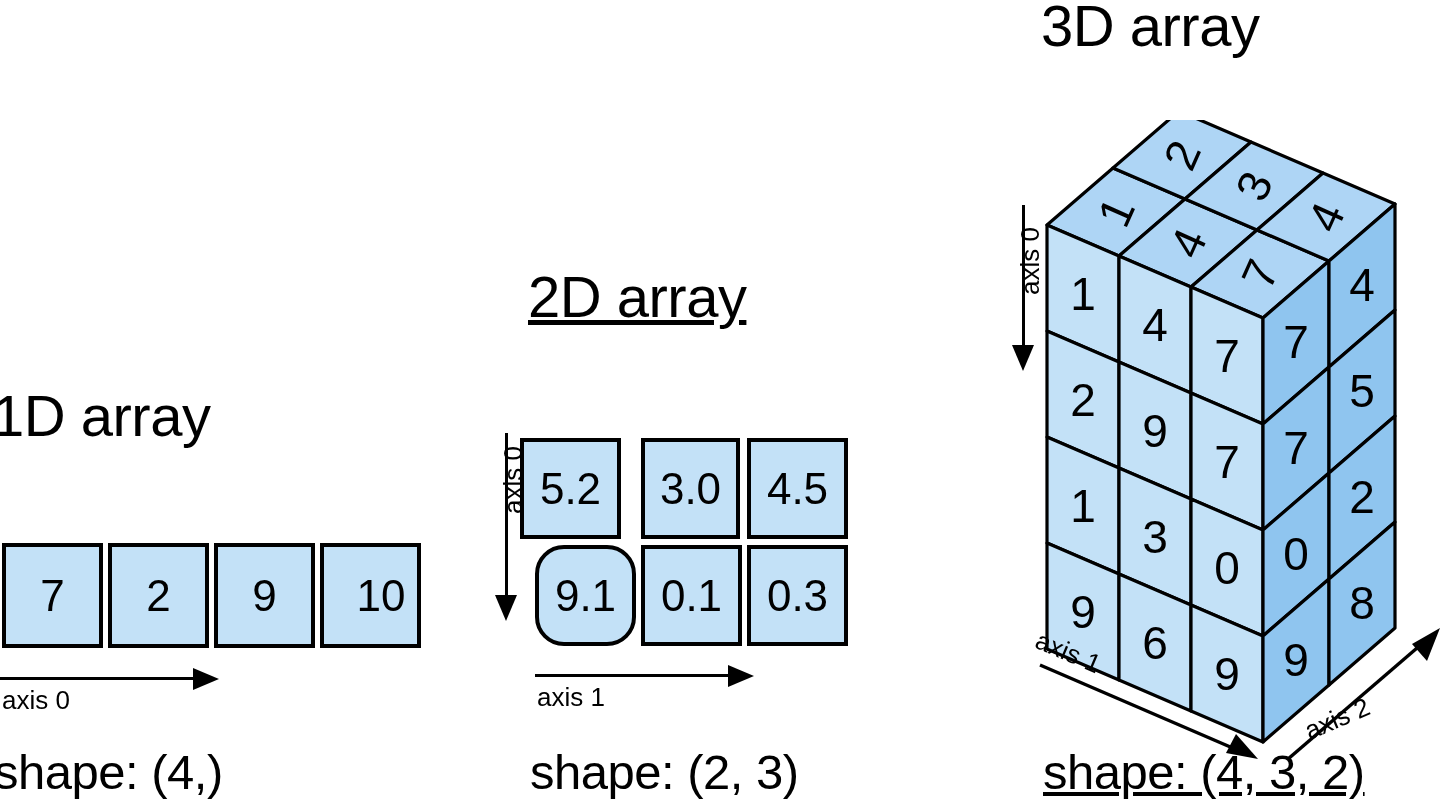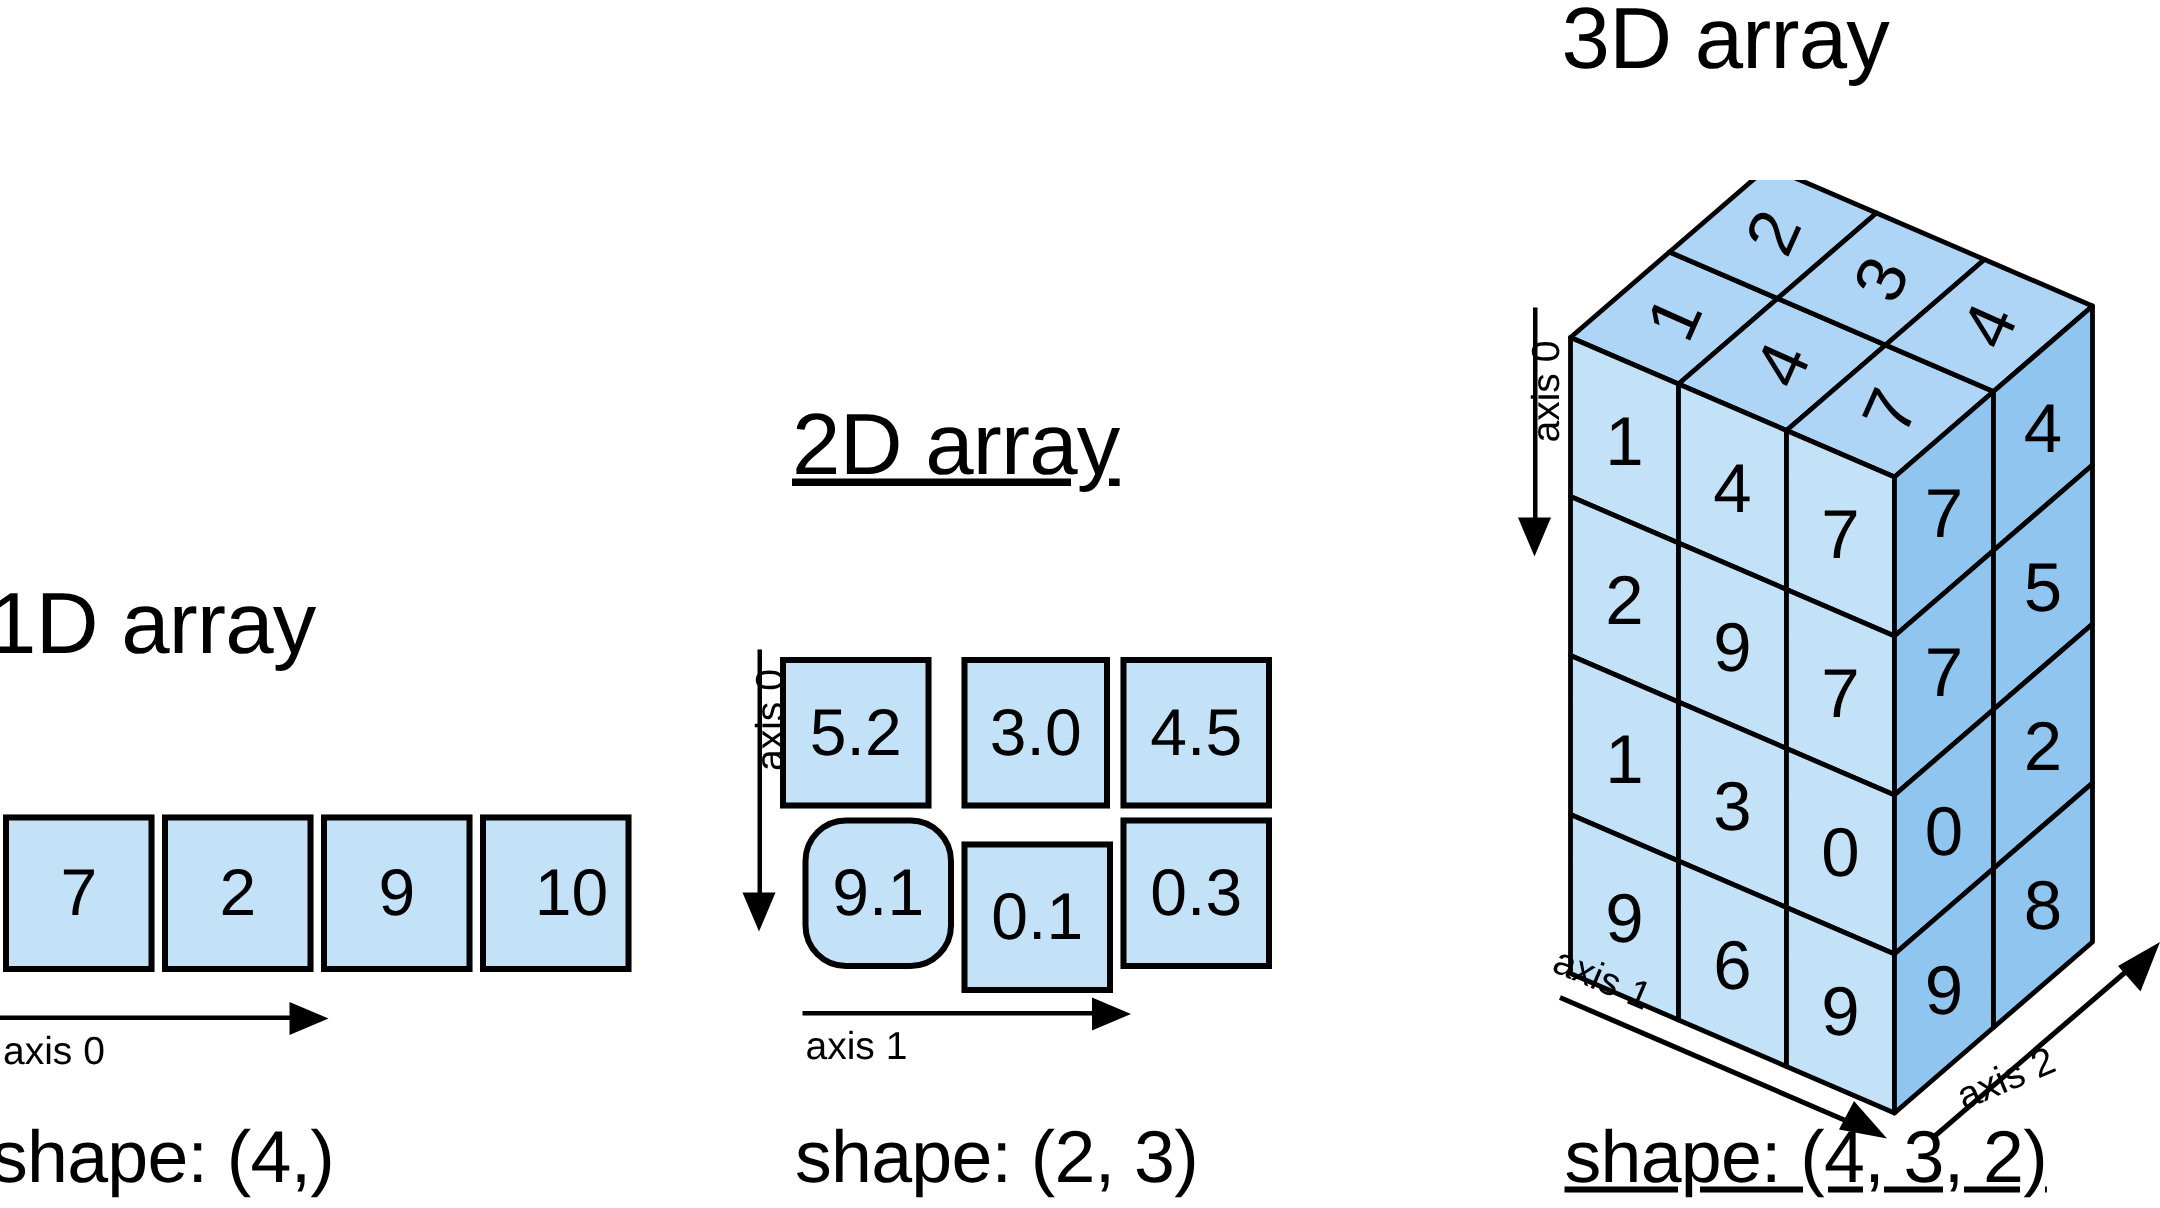--- a/index.html
+++ b/index.html
@@ -78,21 +78,21 @@
   </div>
 
   <div>
     <div class="title" style="left:528px;top:263px;text-decoration:underline;">2D array</div>
 
     <div class="cell" style="left:520px;top:438px;width:101px;height:101px;">5.2</div>
     <div class="cell" style="left:641px;top:438px;width:99px;height:101px;">3.0</div>
     <div class="cell" style="left:747px;top:438px;width:101px;height:101px;">4.5</div>
 
     <div class="cell" style="left:535px;top:545px;width:101px;height:101px;border-radius:29px;">9.1</div>
-    <div class="cell" style="left:641px;top:545px;width:101px;height:101px;margin-top:16px;">0.1</div>
+    <div class="cell" style="left:641px;top:545px;width:101px;height:101px;">0.1</div>
     <div class="cell" style="left:747px;top:545px;width:101px;height:101px;">0.3</div>
 
     <div class="arrow-v" style="left:505px;top:433px;height:172px;"></div>
     <div class="head-d" style="left:495px;top:595px;"></div>
     <div class="axlabel vrot" style="left:498px;top:514px;">axis 0</div>
 
     <div class="arrow-h" style="left:535px;top:674px;width:205px;"></div>
     <div class="head-r" style="left:728px;top:665px;"></div>
     <div class="axlabel" style="left:537px;top:682px;">axis 1</div>
 

